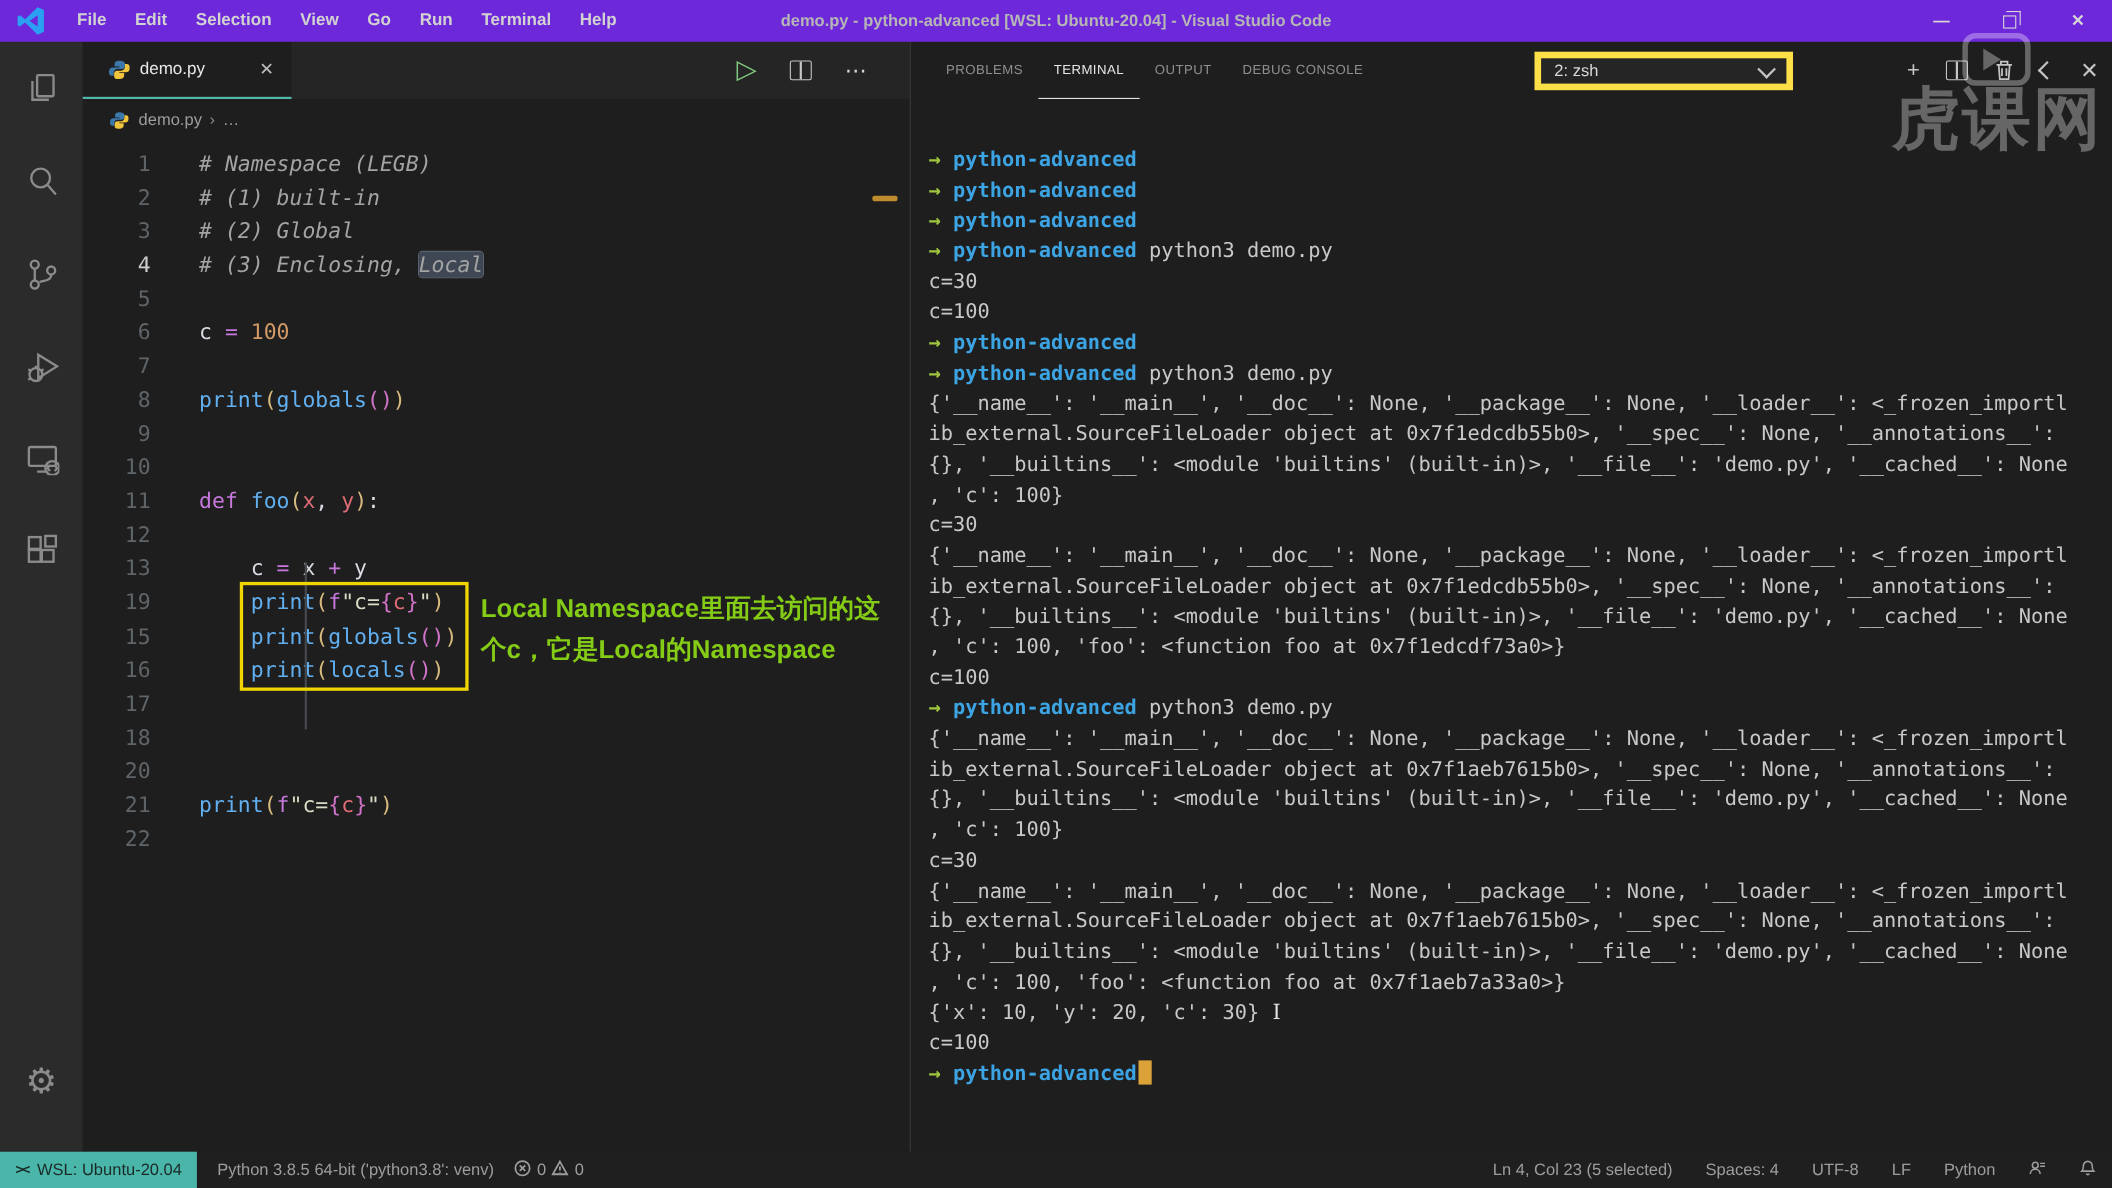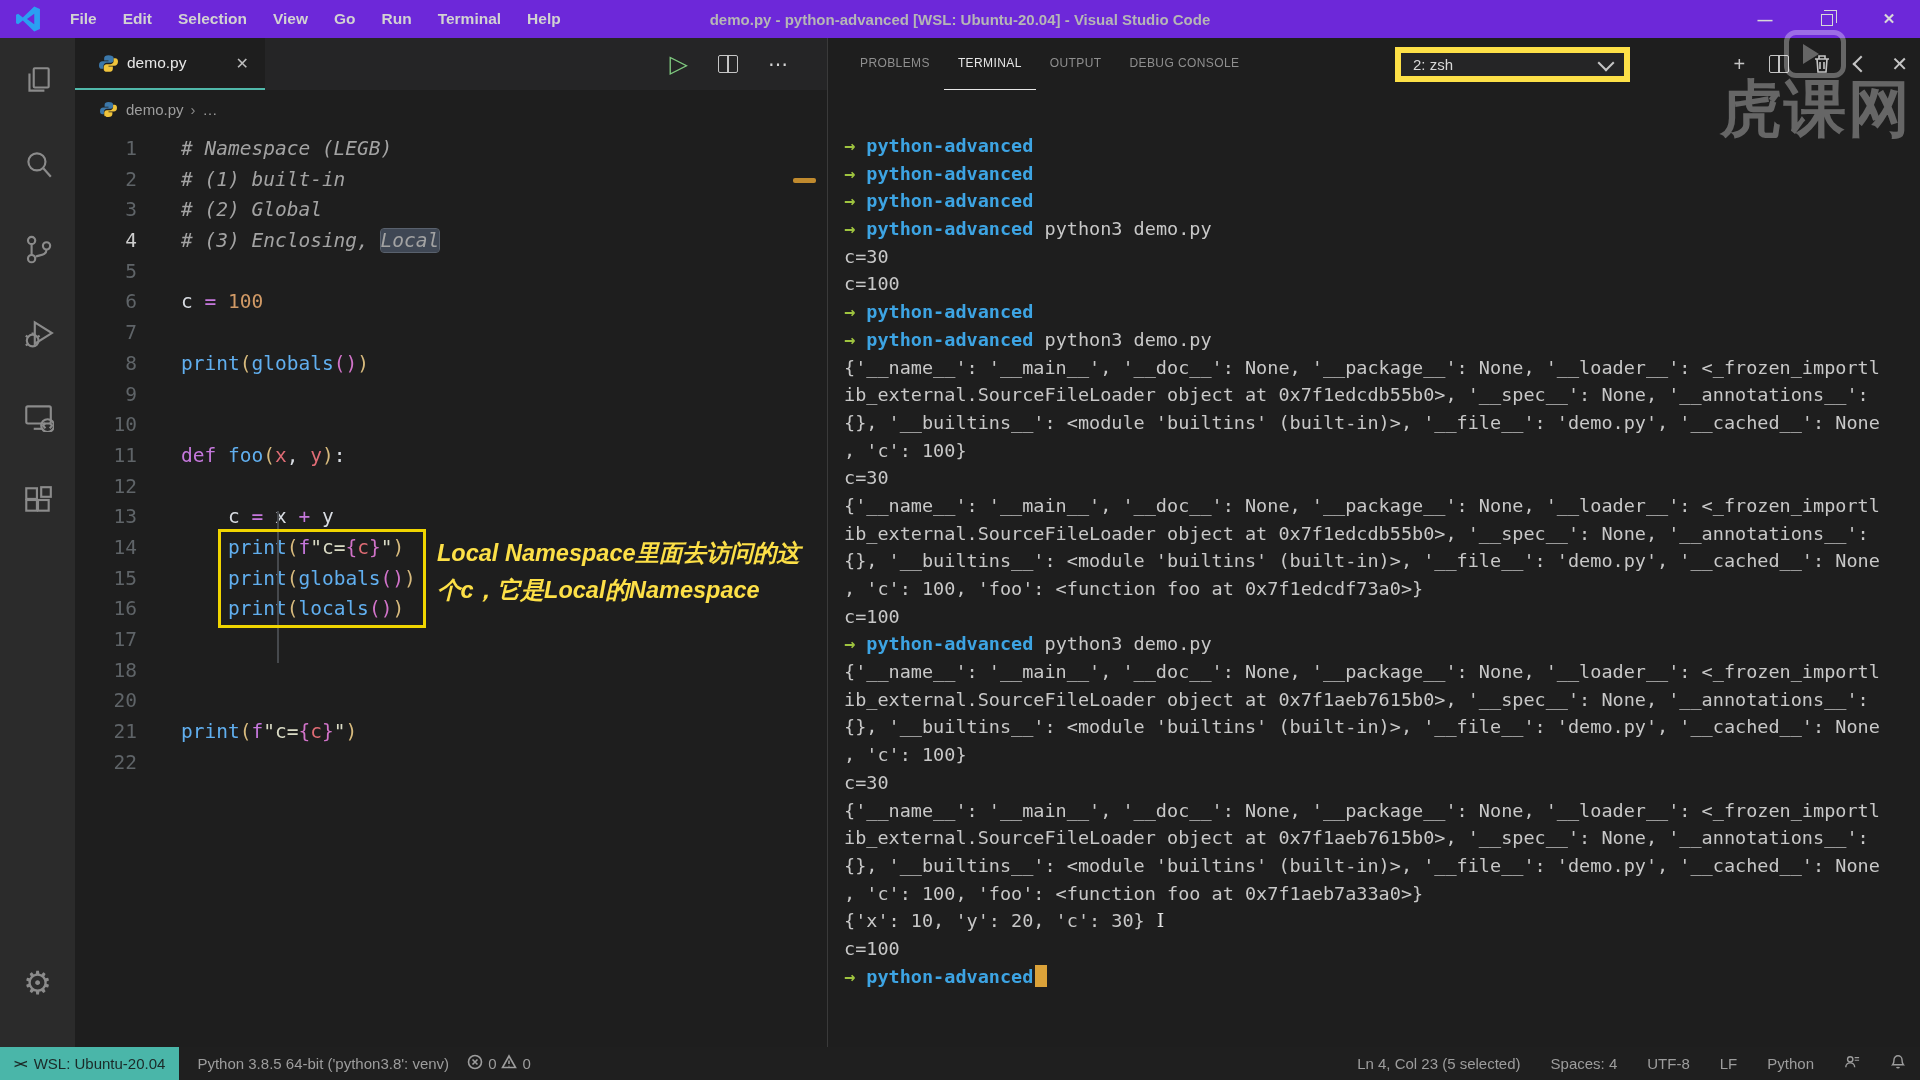--- a/index.html
+++ b/index.html
@@ -65,22 +65,22 @@
   .p2 { color:#d173c9; }
   .arg{ color:#e06c75; }
   .s  { color:#dadbc5; }
   .sel{ background:#3f4754; outline:1px solid #59616d; border-radius:3px; }
 
   .indent-guide { position:absolute; left:202px; top:473px; width:1.5px; height:152px; background:#46494d; }
   
 
   .annotation-box { position:absolute; border:3.5px solid #f0d500; z-index:6;
                     left:143px; top:491px; width:208px; height:99px; }
-  .annotation-text { position:absolute; left:362px; top:497px; z-index:6; color:#fde047;
-                     font-size:23.5px; font-weight:bold; line-height:37px; white-space:nowrap;font-style:italic; }
+  .annotation-text { position:absolute; left:362px; top:497px; z-index:6; color:#84cc16;
+                     font-size:23.5px; font-weight:bold; line-height:37px; white-space:nowrap; }
 
   
   .panel { position:absolute; top:38px; left:827px; right:0; bottom:33px; background:#1e1e1e;
            border-left:1px solid #3a3a3a; }
   .panel-header { position:absolute; top:0; left:0; right:0; height:52px; display:flex; align-items:center; }
   .panel-tabs { display:flex; margin-left:18px; gap:0; }
   .panel-tab { color:#8f8f8f; font-size:12px; letter-spacing:.4px; padding:0 14px; height:52px;
                line-height:50px; border-bottom:1.5px solid transparent; }
   .panel-tab.active { color:#e6e6e6; border-bottom-color:#e6e6e6; }
   .shell-select { position:absolute; right:290px; top:9px; width:235px; height:35px; border:6px solid #fde047;
@@ -232,21 +232,21 @@
         <div class="code-line"><span class="ln cur">4</span><span class="code-text"><span class="cm"># (3) Enclosing, </span><span class="cm sel">Local</span></span></div>
         <div class="code-line"><span class="ln">5</span><span class="code-text"></span></div>
         <div class="code-line"><span class="ln">6</span><span class="code-text"><span class="v">c </span><span class="op">= </span><span class="num">100</span></span></div>
         <div class="code-line"><span class="ln">7</span><span class="code-text"></span></div>
         <div class="code-line"><span class="ln">8</span><span class="code-text"><span class="fn">print</span><span class="p1">(</span><span class="fn">globals</span><span class="p2">(</span><span class="p2">)</span><span class="p1">)</span></span></div>
         <div class="code-line"><span class="ln">9</span><span class="code-text"></span></div>
         <div class="code-line"><span class="ln">10</span><span class="code-text"></span></div>
         <div class="code-line"><span class="ln">11</span><span class="code-text"><span class="kw">def </span><span class="fn">foo</span><span class="p1">(</span><span class="arg">x</span><span class="v">, </span><span class="arg">y</span><span class="p1">)</span><span class="v">:</span></span></div>
         <div class="code-line"><span class="ln">12</span><span class="code-text"></span></div>
         <div class="code-line"><span class="ln">13</span><span class="code-text"><span class="v">    c </span><span class="op">= </span><span class="v">x </span><span class="op">+ </span><span class="v">y</span></span></div>
-        <div class="code-line"><span class="ln">14</span><span class="code-text"><span class="v">    </span><span class="fn">print</span><span class="p1">(</span><span class="kw">f</span><span class="s">"c=</span><span class="p2">{</span><span class="arg">c</span><span class="p2">}</span><span class="s">"</span><span class="p1">)</span></span></div>
+        <div class="code-line"><span class="ln">19</span><span class="code-text"><span class="v">    </span><span class="fn">print</span><span class="p1">(</span><span class="kw">f</span><span class="s">"c=</span><span class="p2">{</span><span class="arg">c</span><span class="p2">}</span><span class="s">"</span><span class="p1">)</span></span></div>
         <div class="code-line"><span class="ln">15</span><span class="code-text"><span class="v">    </span><span class="fn">print</span><span class="p1">(</span><span class="fn">globals</span><span class="p2">(</span><span class="p2">)</span><span class="p1">)</span></span></div>
         <div class="code-line"><span class="ln">16</span><span class="code-text"><span class="v">    </span><span class="fn">print</span><span class="p1">(</span><span class="fn">locals</span><span class="p2">(</span><span class="p2">)</span><span class="p1">)</span></span></div>
         <div class="code-line"><span class="ln">17</span><span class="code-text"></span></div>
         <div class="code-line"><span class="ln">18</span><span class="code-text"></span></div>
         <div class="code-line"><span class="ln">20</span><span class="code-text"></span></div>
         <div class="code-line"><span class="ln">21</span><span class="code-text"><span class="fn">print</span><span class="p1">(</span><span class="kw">f</span><span class="s">"c=</span><span class="p2">{</span><span class="arg">c</span><span class="p2">}</span><span class="s">"</span><span class="p1">)</span></span></div>
         <div class="code-line"><span class="ln">22</span><span class="code-text"></span></div>
       </div>
     <div class="indent-guide"></div>
     <div class="annotation-box"></div>

